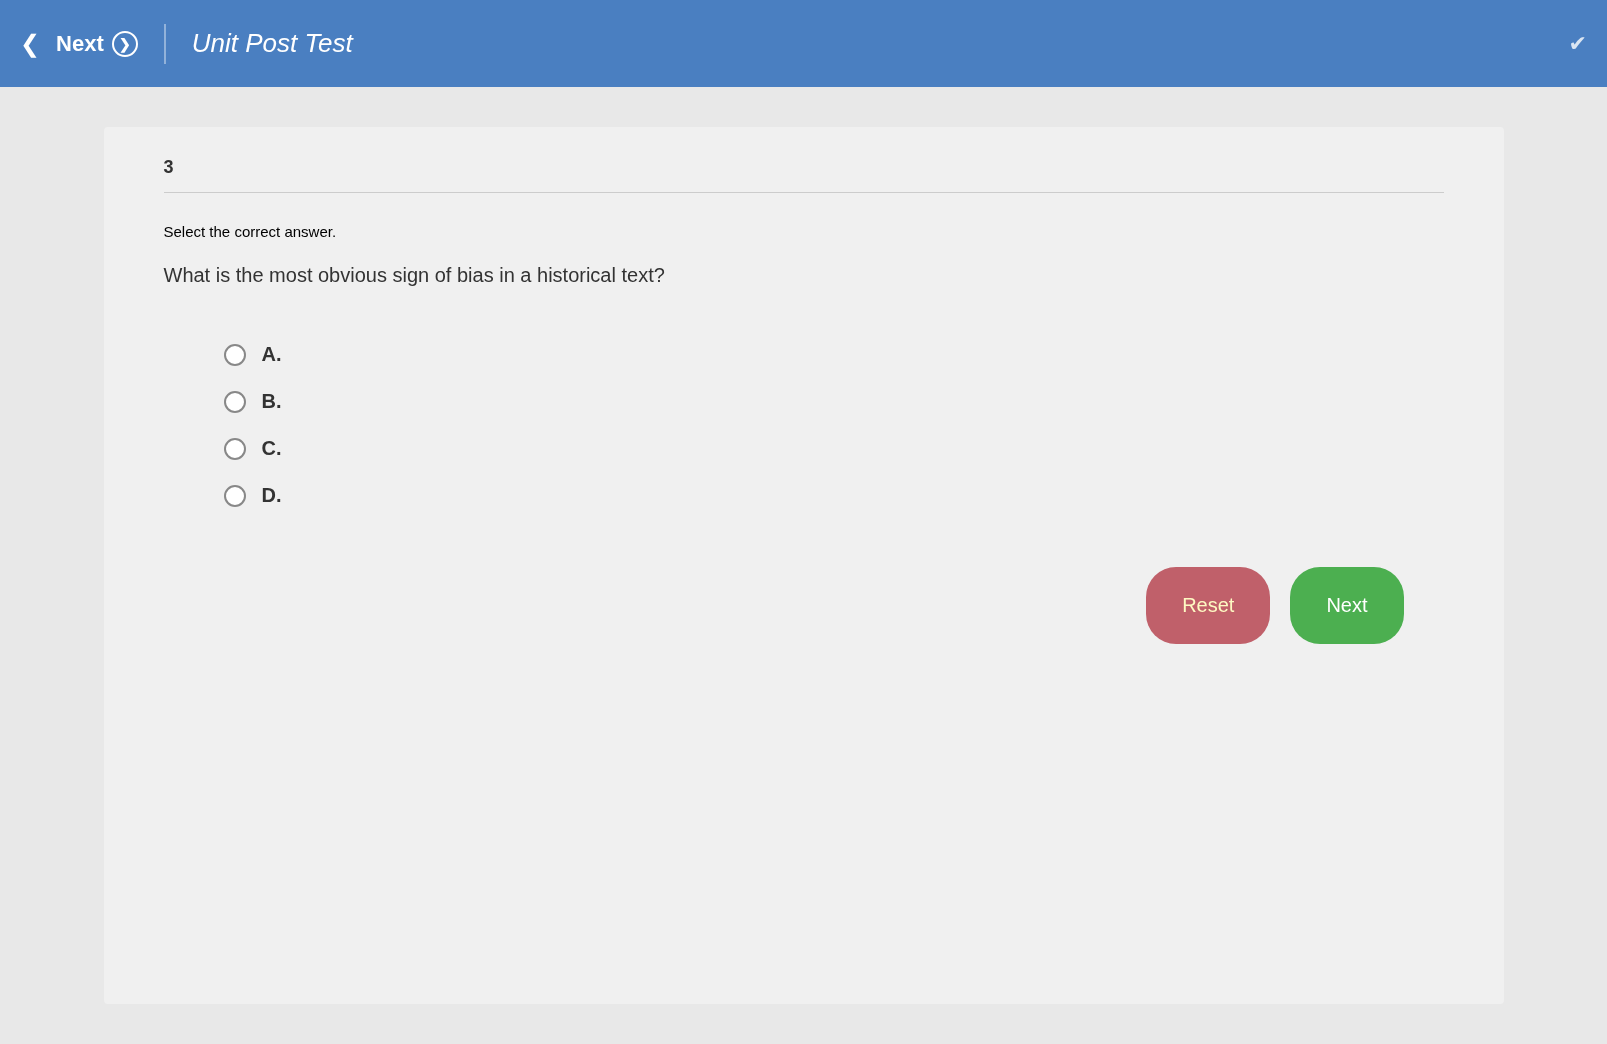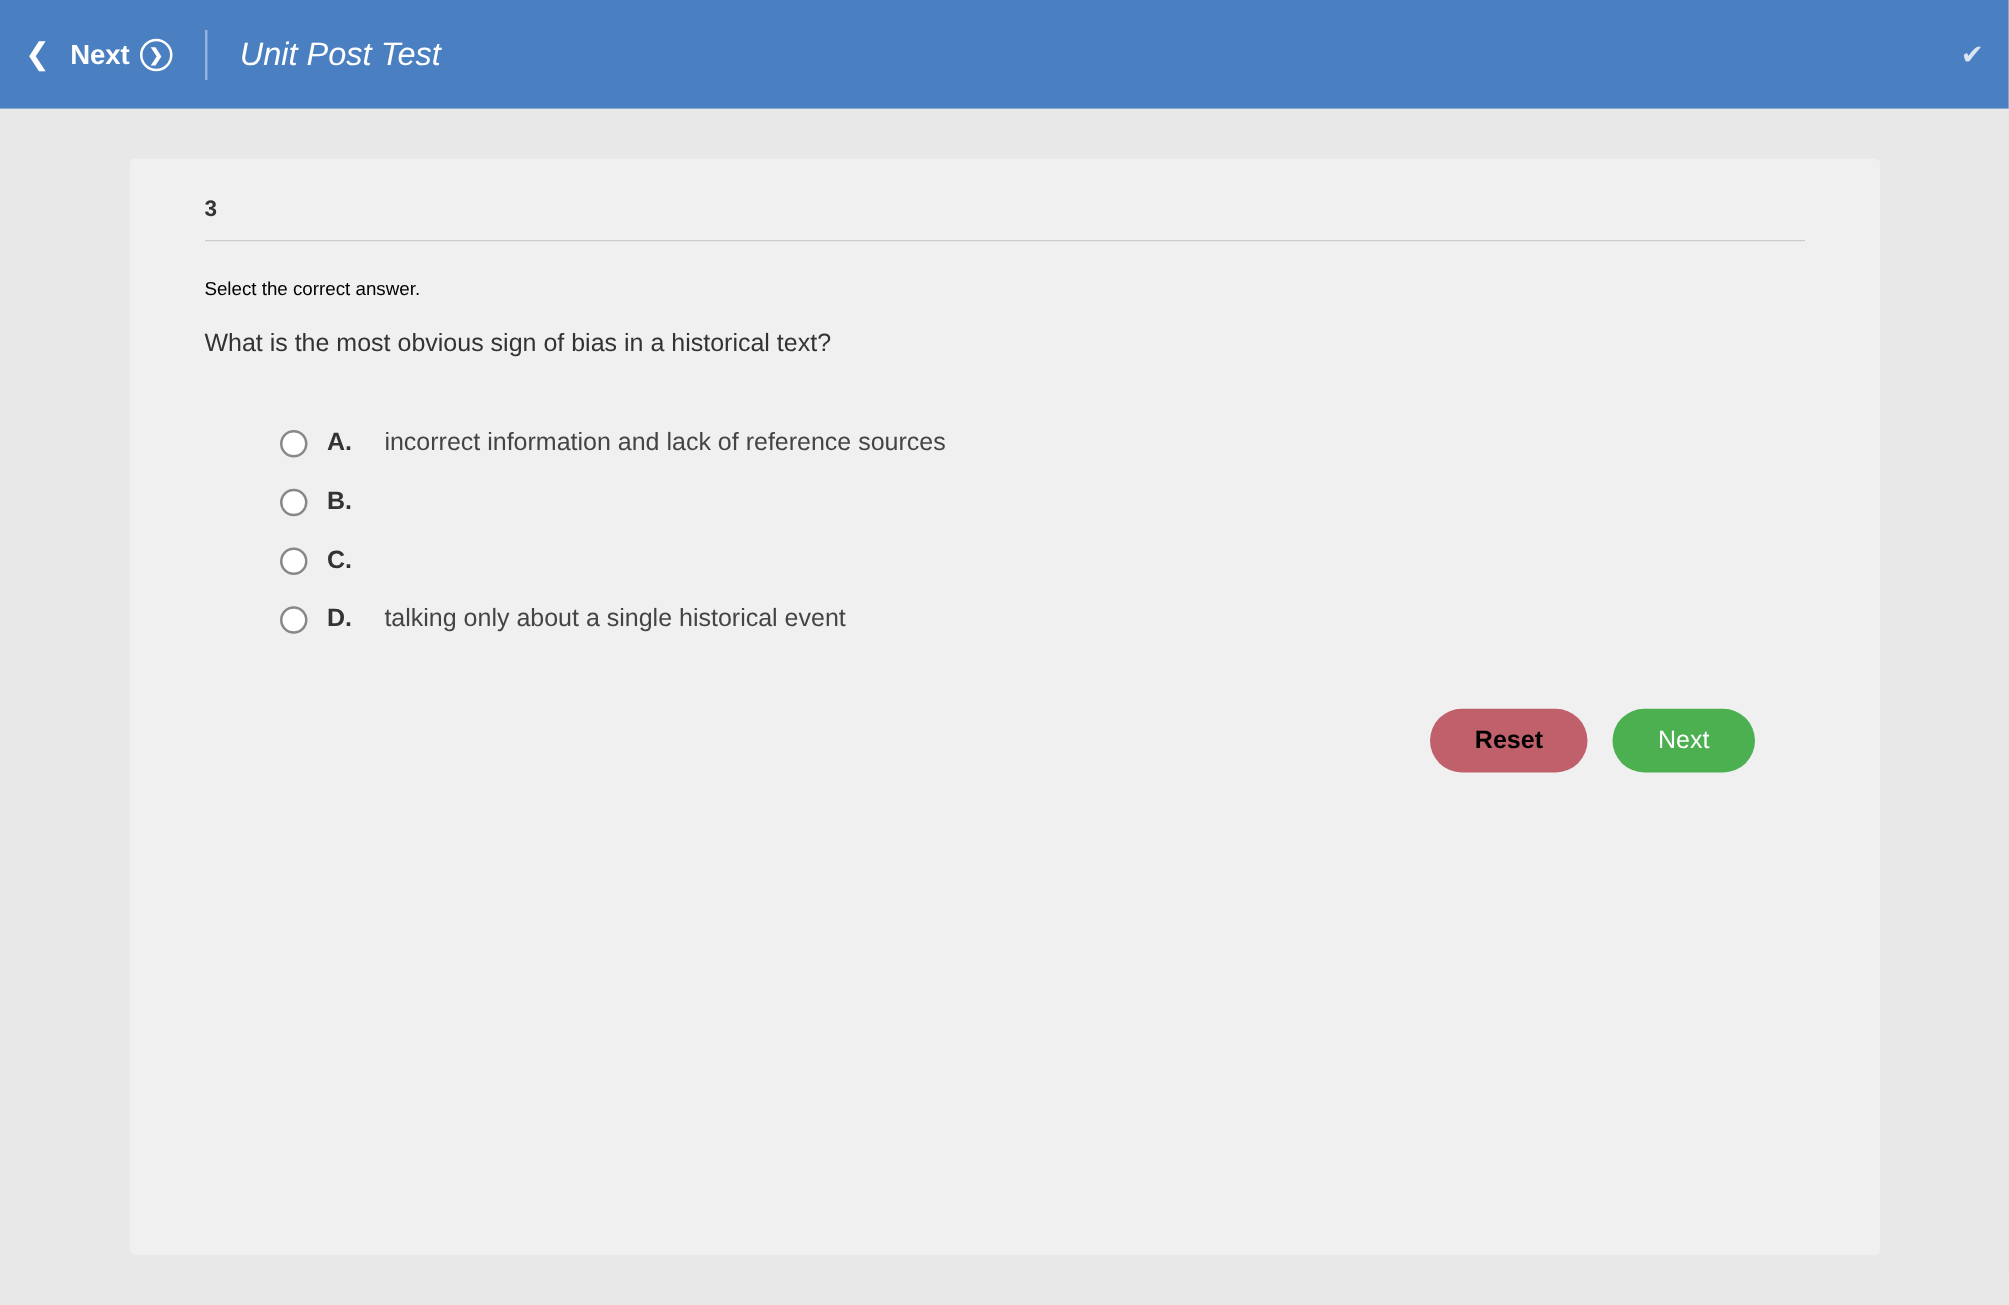--- a/index.html
+++ b/index.html
@@ -157,27 +157,27 @@
     .action-buttons {
       display: flex;
       justify-content: flex-end;
       gap: 20px;
       margin-top: 20px;
       padding-right: 40px;
     }
 
     .btn-reset {
       background-color: #c0606a;
-      color: #000000;
+      color: #fef9c3;
       border: none;
       border-radius: 30px;
-      padding: 14px 36px;
-      font-size: 20px;
-      cursor: pointer;
-      font-weight: 700;
+      padding: 27px 36px;
+      font-size: 20px;
+      cursor: pointer;
+      font-weight: 400;
     }
 
     .btn-next {
       background-color: #4caf50;
       color: white;
       border: none;
       border-radius: 30px;
       padding: 14px 36px;
       font-size: 20px;
       cursor: pointer;
@@ -203,34 +203,32 @@
 <div class="main-content">
   <div class="question-card">
     <div class="question-number">3</div>
     <p class="question-instruction">Select the correct answer.</p>
     <p class="question-text">What is the most obvious sign of bias in a historical text?</p>
 
     <ul class="options-list">
       <li class="option-item">
         <div class="option-radio"></div>
         <span class="option-letter">A.</span>
-        <span class="option-text">incorrect information and lack of reference sources</span>
       </li>
       <li class="option-item">
         <div class="option-radio"></div>
         <span class="option-letter">B.</span>
       </li>
       <li class="option-item">
         <div class="option-radio"></div>
         <span class="option-letter">C.</span>
       </li>
       <li class="option-item">
         <div class="option-radio"></div>
         <span class="option-letter">D.</span>
-        <span class="option-text">talking only about a single historical event</span>
       </li>
     </ul>
 
     <div class="action-buttons">
       <button class="btn-reset">Reset</button>
       <button class="btn-next">Next</button>
     </div>
   </div>
 </div>
 

